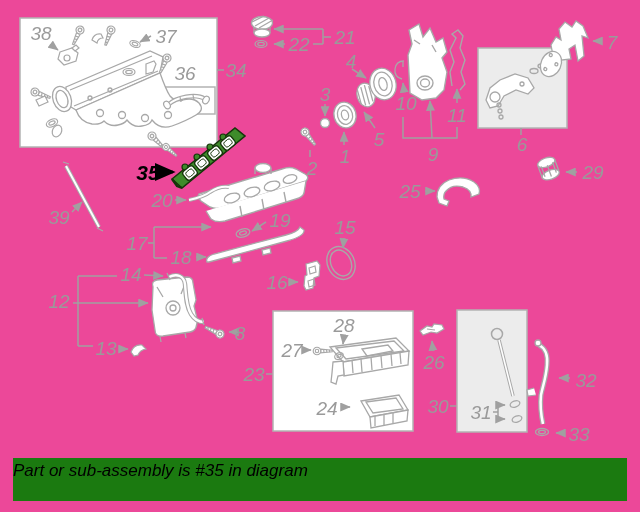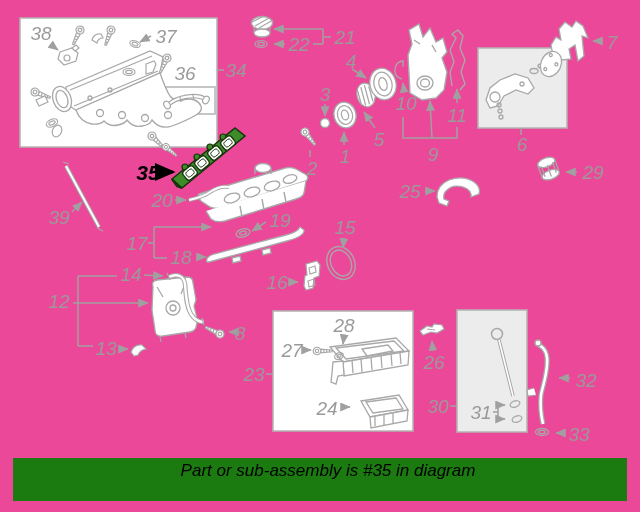--- a/index.html
+++ b/index.html
@@ -2,22 +2,22 @@
 <html><head>
 <meta charset="utf-8">
 <style>
   html,body{margin:0;padding:0;background:#fff;}
   .stage{position:relative;width:640px;height:512px;background:#ec4899;overflow:hidden;
          font-family:"Liberation Sans",sans-serif;font-style:italic;}
   svg{position:absolute;left:0;top:0;}
   text.lbl{font-family:"Liberation Sans",sans-serif;font-size:19px;fill:#9a9a9a;}
   text.lbl-hl{font-family:"Liberation Sans",sans-serif;font-size:21px;font-weight:bold;fill:#000;}
   .banner{position:absolute;left:13px;top:458px;width:614px;height:43px;background:#1b7a10;
-          color:#000;text-align:center;font-size:17px;line-height:19.5px;padding-top:3px;
-          box-sizing:border-box;padding-left:16px;}
+          color:#000;font-size:17px;line-height:19.5px;padding-top:3px;
+          box-sizing:border-box;}
 </style>
 </head>
 <body>
 
 <div class="stage">
 <svg width="640" height="512" viewBox="0 0 640 512">
   <defs>
     <marker id="ah" markerWidth="8" markerHeight="6" refX="6.5" refY="3" orient="auto">
       <path d="M0,0 L7,3 L0,6 Z" fill="#a0a0a0"></path>
     </marker>

